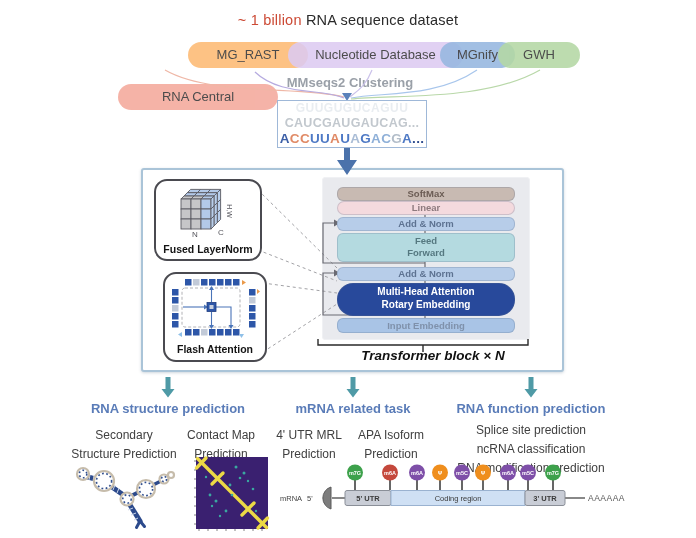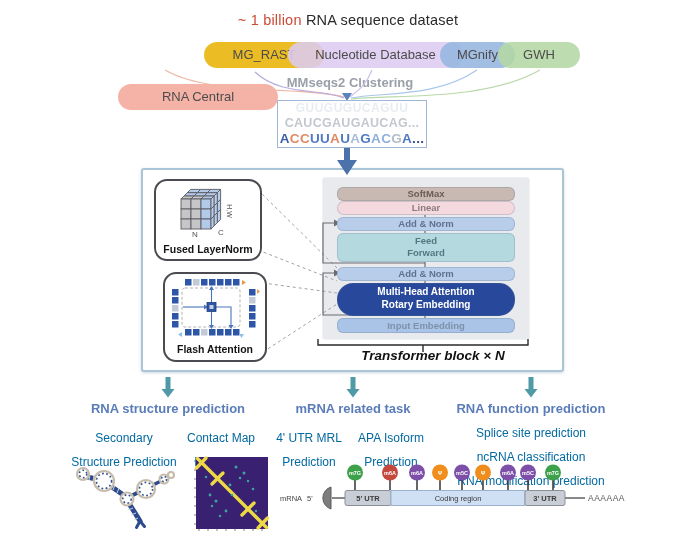--- a/index.html
+++ b/index.html
@@ -19,33 +19,33 @@
   .tcontainer{left:141px;top:168px;width:419px;height:200px;background:#fff;border:2px solid #aac4d8;
               border-radius:3px;box-shadow:0 1px 3px rgba(60,90,120,.25);}
   .gpanel{left:322px;top:177px;width:206px;height:161px;background:#e9eaee;border-radius:3px;border:1px solid #f0f1f4;}
   .sbox{left:337px;width:176px;border-radius:6px;text-align:center;font-weight:bold;
         white-space:pre-line;border:1px solid rgba(90,110,140,.25);}
   .modbox{background:#fff;border:2.5px solid #4a4a50;border-radius:13px;text-align:center;}
   .modlabel{font-size:10.5px;font-weight:bold;color:#141414;}
   .tblabel{left:309px;top:348px;width:248px;text-align:center;font-size:13.5px;font-weight:bold;
            font-style:italic;color:#111;}
   .thead{top:401px;text-align:center;font-size:13px;font-weight:bold;}
-  .tsub{text-align:center;font-size:12px;color:#0369a1;line-height:24px;white-space:pre-line;}
+  .tsub{text-align:center;font-size:12px;color:#404040;line-height:19px;white-space:pre-line;}
 </style>
 </head>
 <body>
 
 <div class="canvas">
 
   <div class="abs title">
     <span class="hl" style="color: rgb(204, 74, 53);">~ 1 billion</span><span> RNA sequence dataset</span>
   </div>
 
   <div class="abs pill" style="left: 118px; width: 160px; background: rgb(244, 169, 156); margin-top: 42px;">RNA Central</div>
-  <div class="abs pill" style="left: 204px; width: 120px; background: #eab308;">MG_RAST</div>
+  <div class="abs pill" style="left: 188px; width: 120px; background: #fdba74;">MG_RAST</div>
   <div class="abs pill" style="left: 288px; width: 175px; background: rgb(221, 203, 242);">Nucleotide Database</div>
   <div class="abs pill" style="left: 440px; width: 75px; background: rgb(150, 183, 224);">MGnify</div>
   <div class="abs pill" style="left: 498px; width: 82px; background: rgb(180, 216, 164);">GWH</div>
 
   <div class="abs mmseqs">MMseqs2 Clustering</div>
 
   <div class="abs tcontainer"></div>
   <div class="abs gpanel"></div>
 
   <svg class="abs" style="left:0;top:0;" width="696" height="538">

